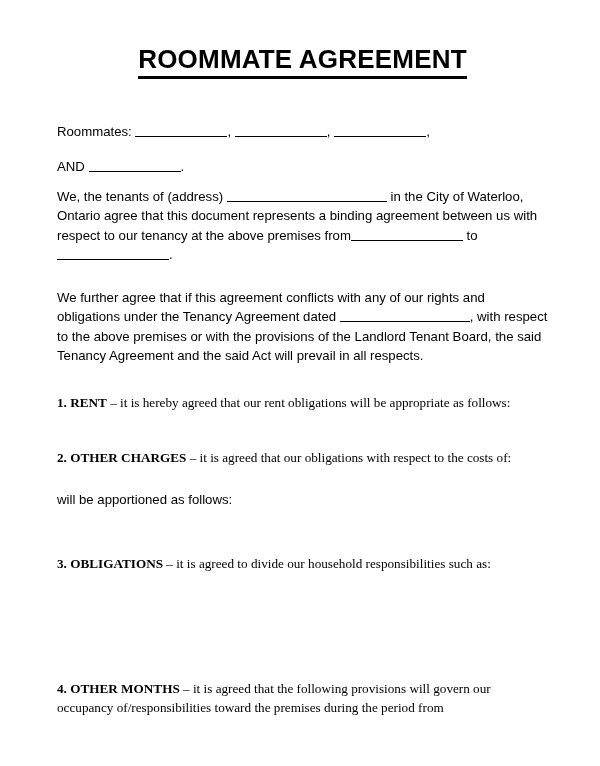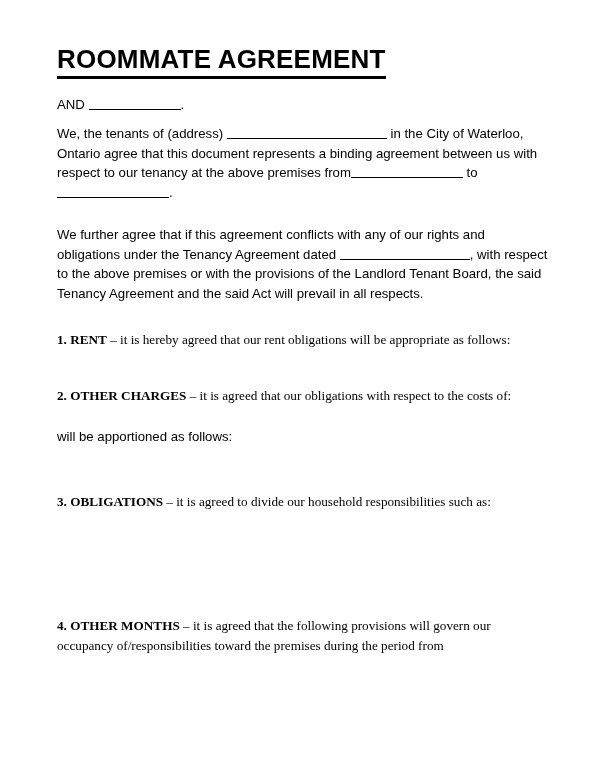--- a/index.html
+++ b/index.html
@@ -17,20 +17,21 @@
   }
   .page {
     position: relative;
     width: 600px;
     height: 766px;
     background: #ffffff;
     box-sizing: border-box;
     padding: 0 52px 0 57px;
   }
   .doc-title {
+    text-align: center;
     font-size: 26px;
     font-weight: bold;
     letter-spacing: 0.2px;
     margin: 0;
     padding-top: 45px;
     line-height: 1.15;
   }
   .doc-title span.title-text {
     border-bottom: 3px solid #000;
     padding-bottom: 1px;
@@ -67,20 +68,26 @@
   .b-dated   { width: 130px; }
   .strong { font-weight: bold; }
 </style>
 </head>
 <body>
 
 <div class="page">
 
   <h1 class="doc-title"><span class="title-text">ROOMMATE AGREEMENT</span></h1>
 
+  <div class="body-block p-roommates">
+    <span>Roommates:</span>
+    <span class="blank b-name"></span><span>,</span>
+    <span class="blank b-name"></span><span>,</span>
+    <span class="blank b-name"></span><span>,</span>
+  </div>
 
   <div class="body-block p-and">
     <span>AND</span>
     <span class="blank b-and"></span><span>.</span>
   </div>
 
   <div class="body-block p-tenants">
     <span>We, the tenants of (address)</span>
     <span class="blank b-address"></span>
     <span>in the City of Waterloo, Ontario agree that this document represents a binding agreement between us with respect to our tenancy at the above premises from</span><span class="blank b-from"></span>

